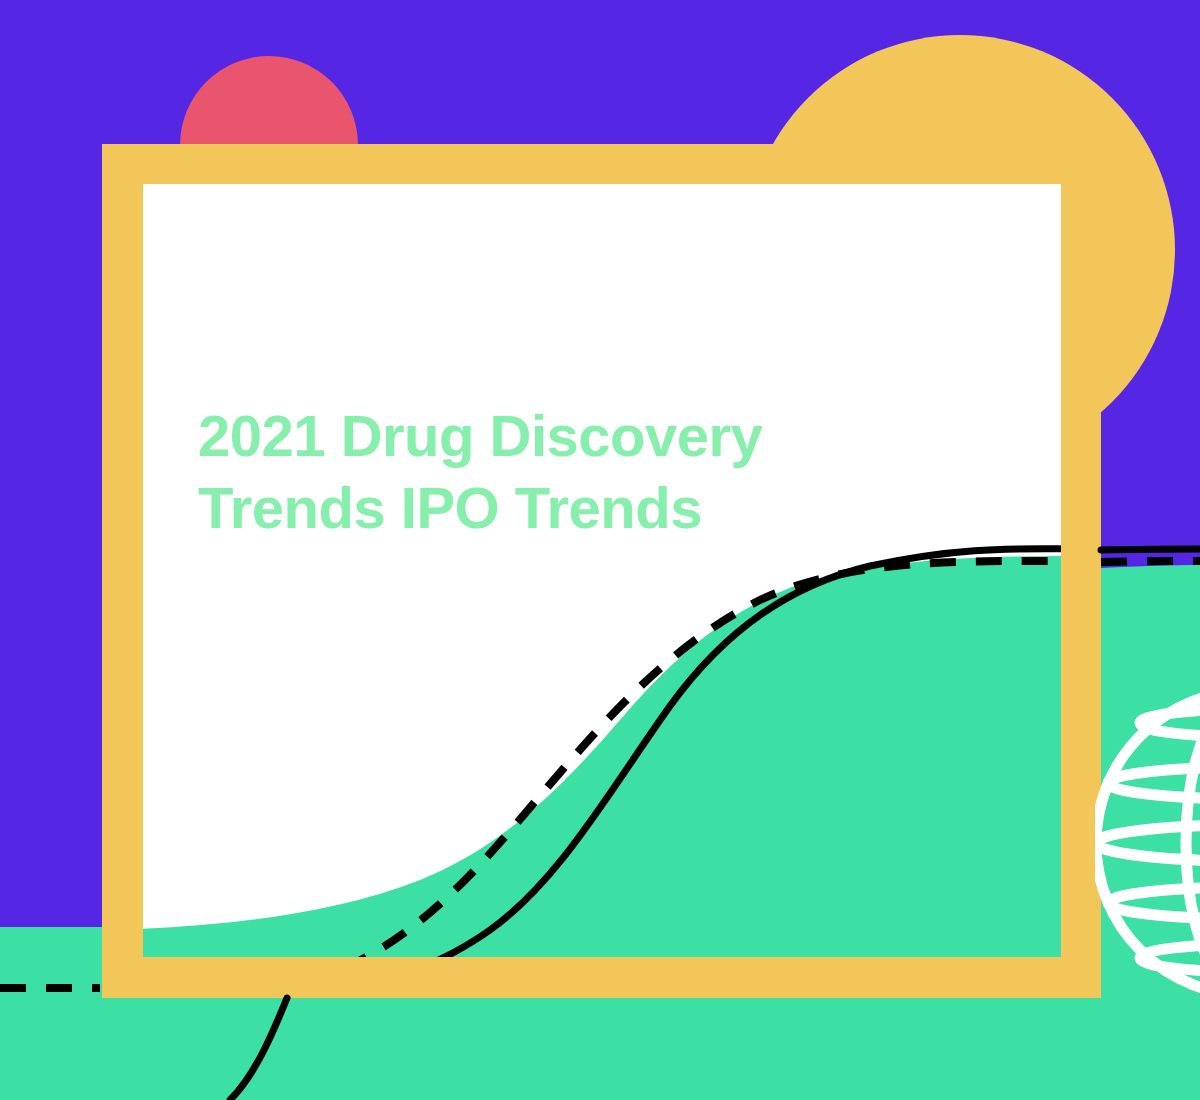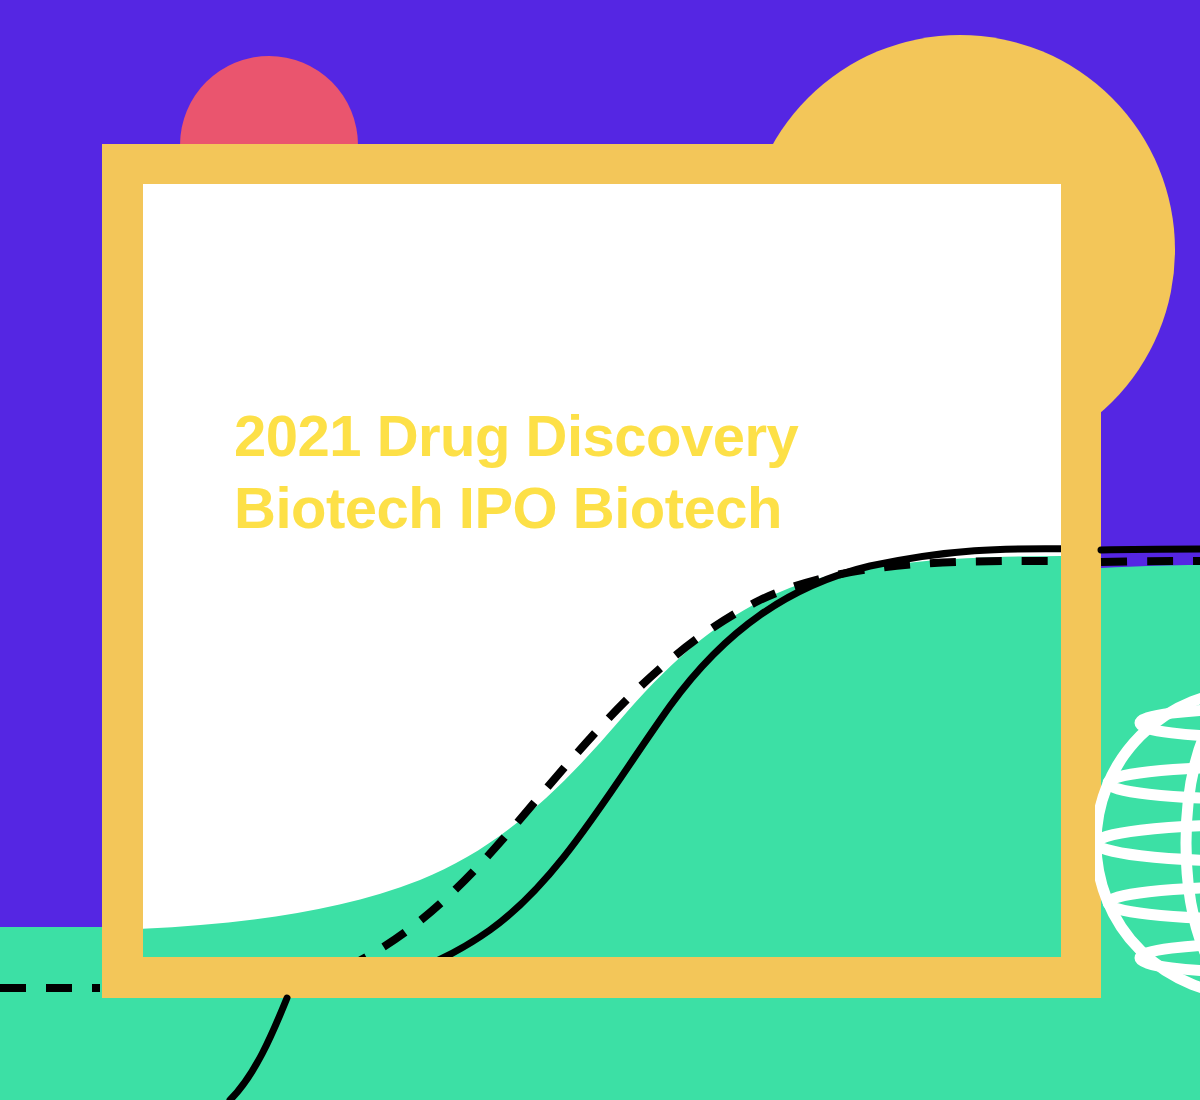--- a/index.html
+++ b/index.html
@@ -33,23 +33,22 @@
     z-index: 40;
     pointer-events: none;
   }
   #title-block .line {
     display: block;
     font-family: "Liberation Sans", sans-serif;
     font-size: 58px;
     line-height: 72px;
     font-weight: bold;
     letter-spacing: -0.5px;
-    color: #fde047;
+    color: #86efac;
     white-space: nowrap;
-    margin-left: 36px;
   }
 </style>
 </head>
 <body>
 
 <div id="poster">
 
   <svg class="layer" viewBox="0 0 1200 1100" preserveAspectRatio="none">
     <defs>
 
@@ -125,16 +124,16 @@
         <ellipse cx="1248" cy="903" rx="140" ry="16"></ellipse>
         <ellipse cx="1248" cy="958" rx="108" ry="14"></ellipse>
 
         <ellipse cx="1248" cy="843" rx="62" ry="152"></ellipse>
       </g>
     </g>
   </svg>
 
   <div id="title-block">
     <span class="line">2021 Drug Discovery</span>
-    <span class="line">Biotech IPO Biotech</span>
+    <span class="line">Trends IPO Trends</span>
   </div>
 
 </div>
 
 </body></html>

